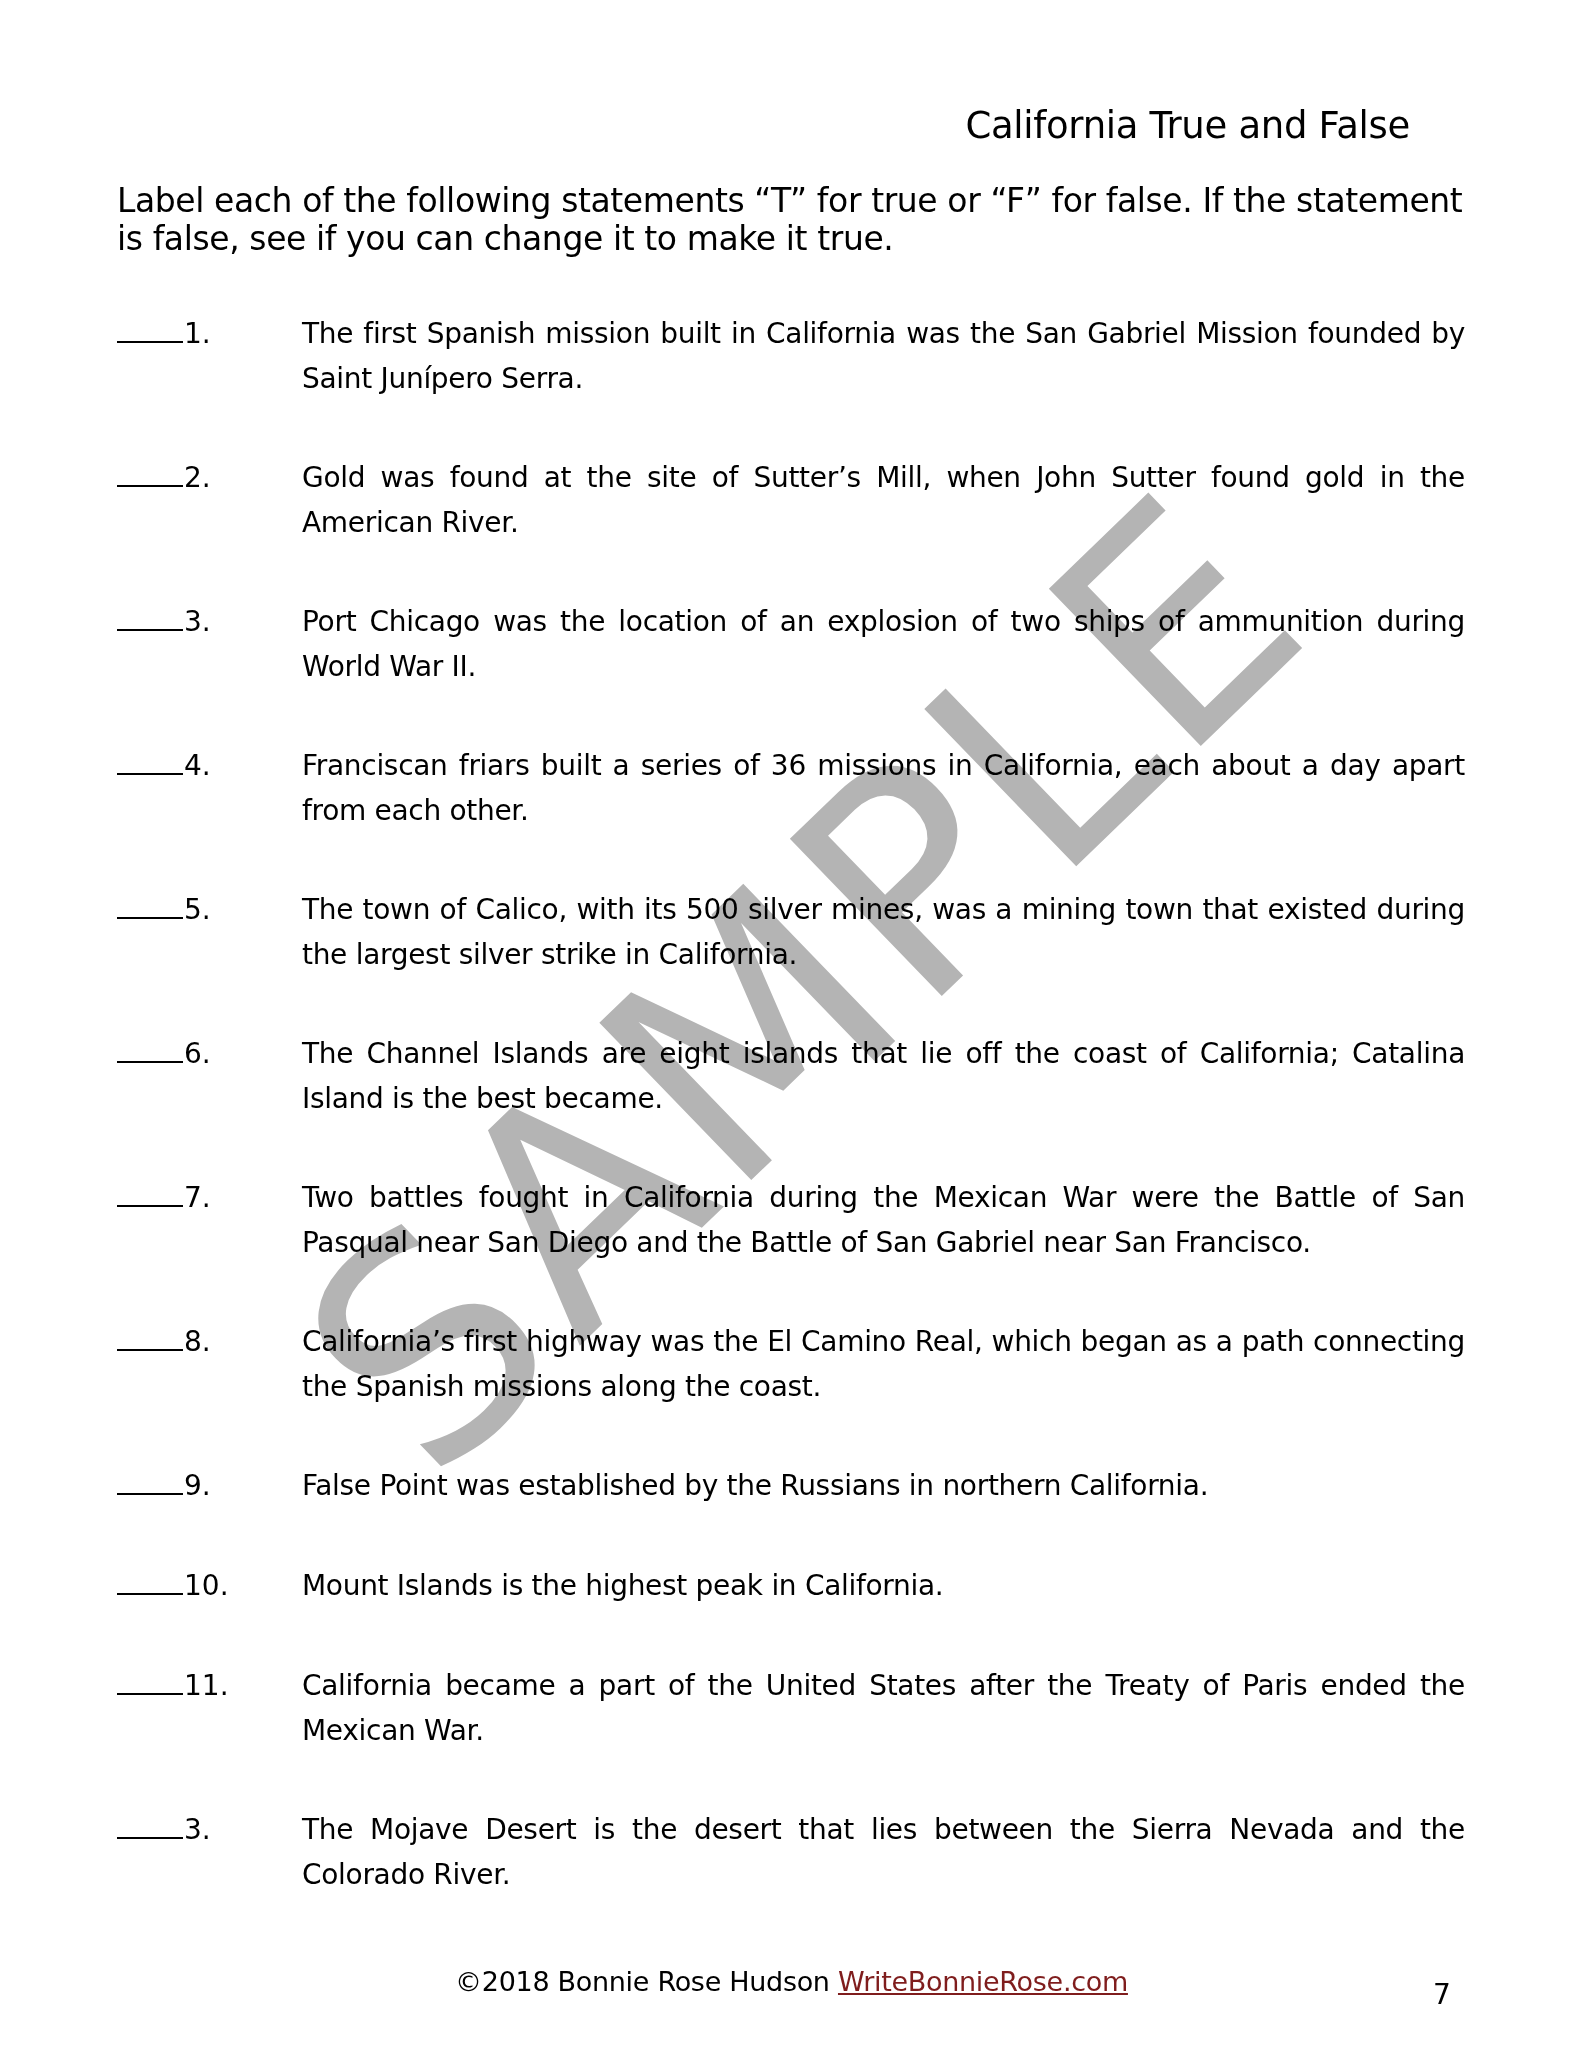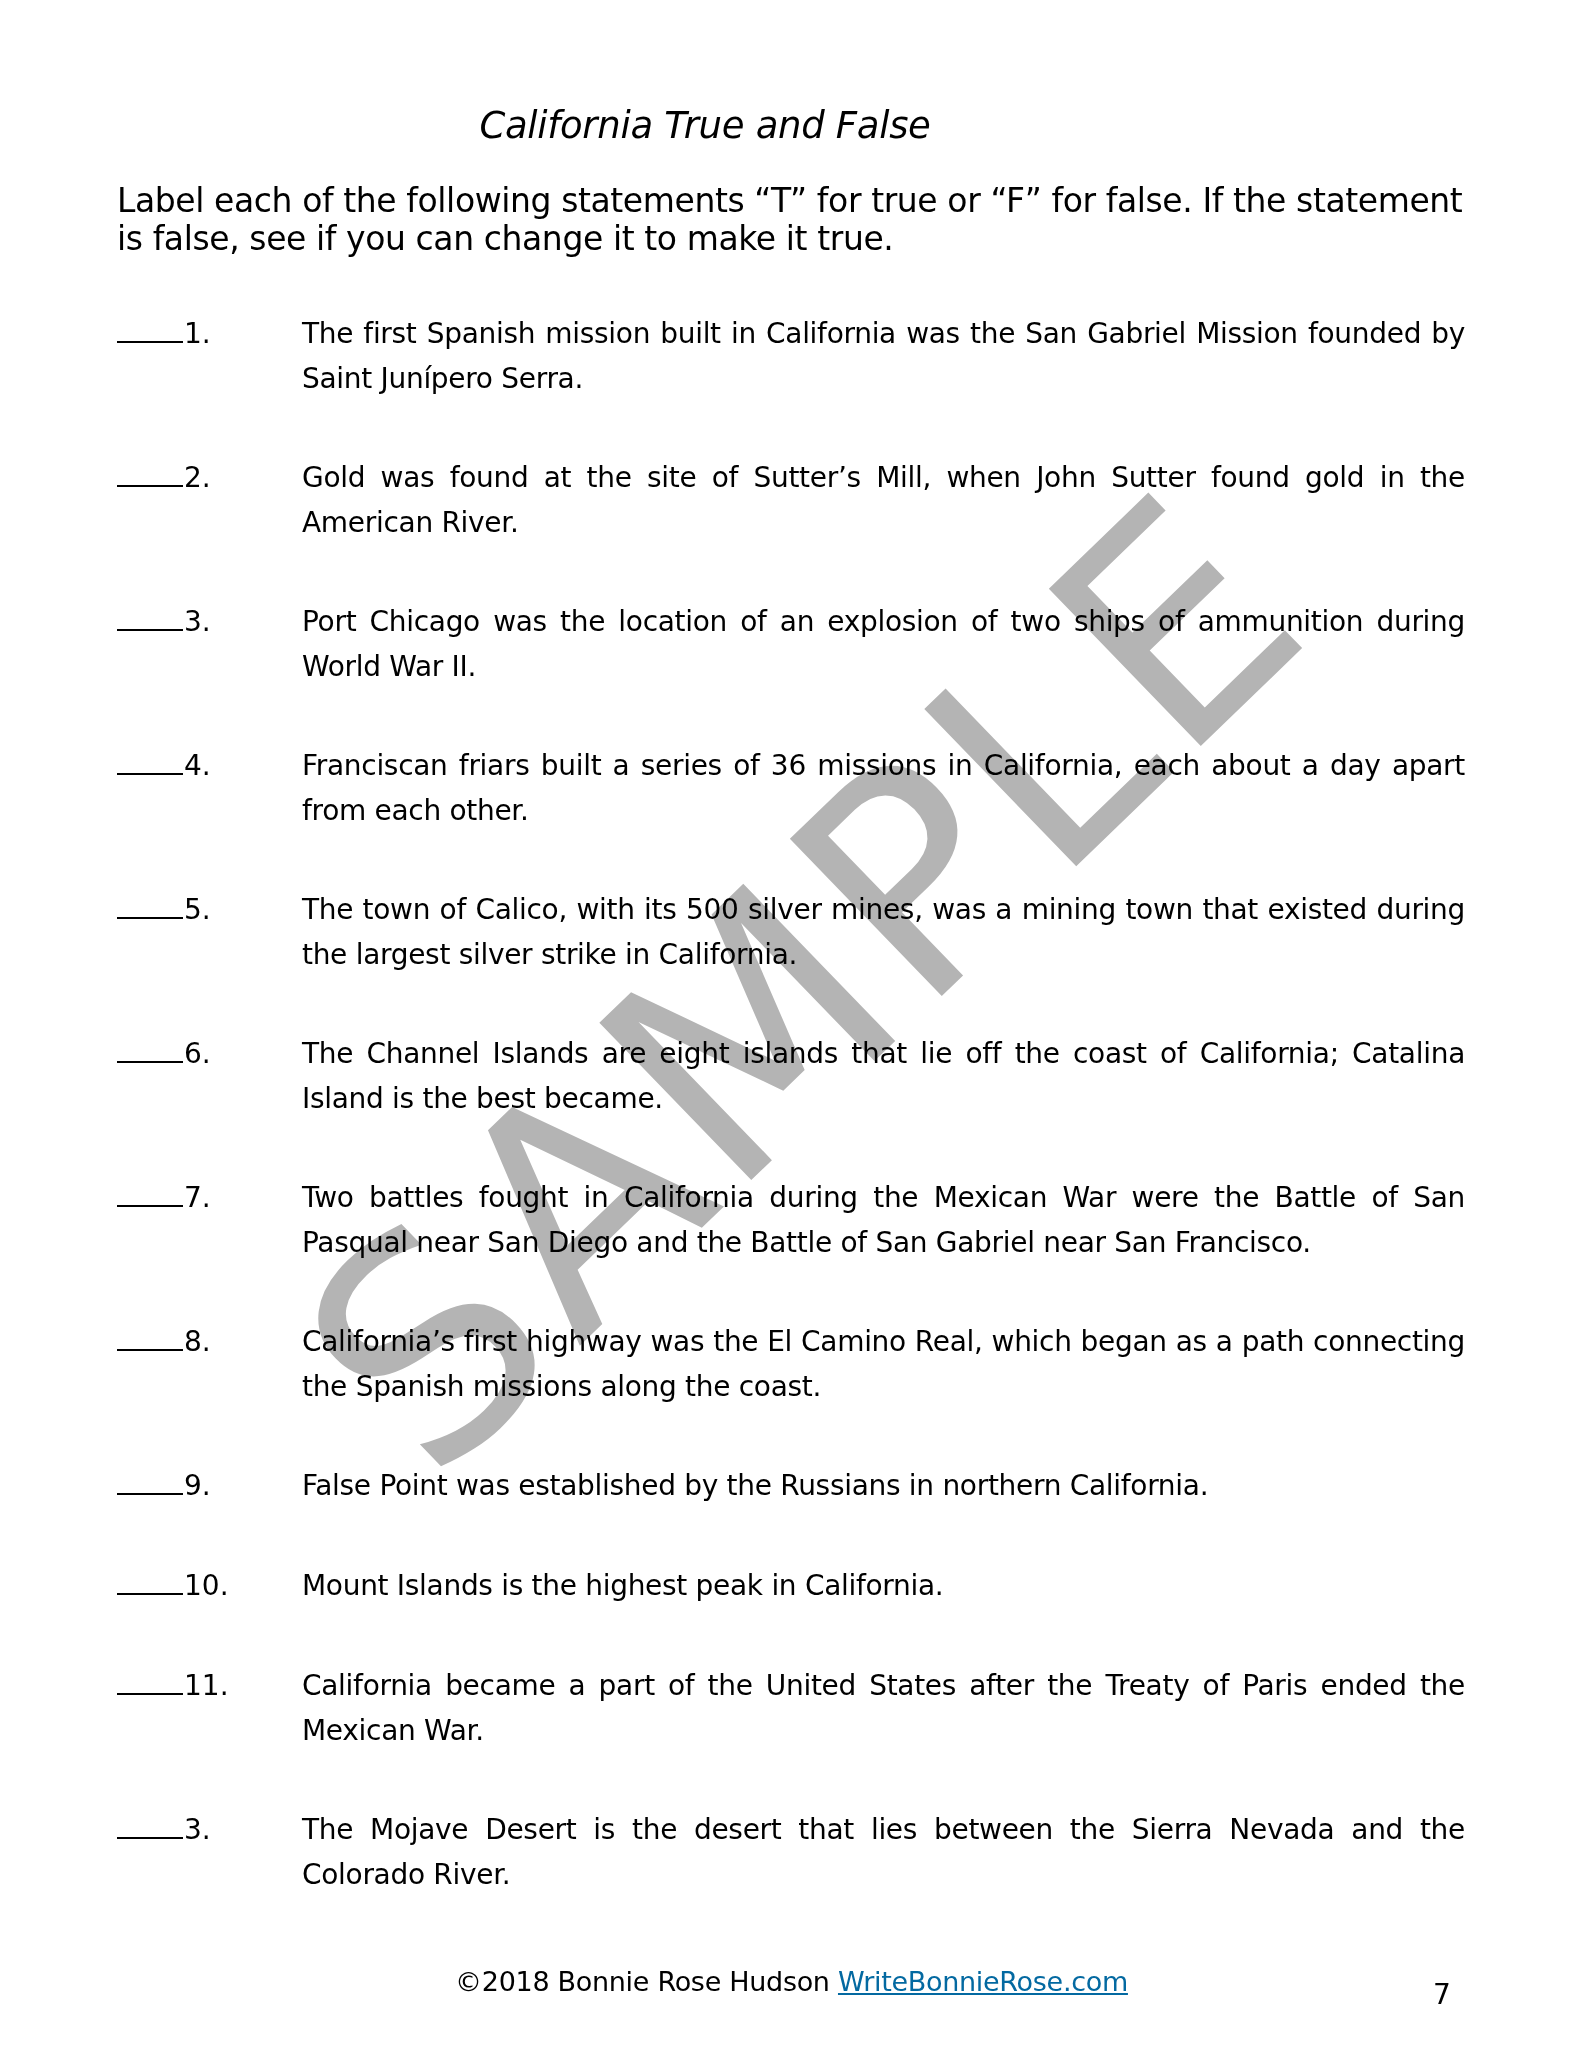--- a/index.html
+++ b/index.html
@@ -6,34 +6,34 @@
   body { width:1583px; height:2048px; position:relative; overflow:hidden;
          font-family:"DejaVu Sans", sans-serif; color:#000; }
   .watermark { position:absolute; left:805px; top:985px; z-index:0;
                transform:translate(-50%,-50%) rotate(-44deg);
                font-family:"DejaVu Sans", sans-serif; font-weight:200;
                font-size:300px; letter-spacing:6px; color:transparent;
                -webkit-text-stroke:0; white-space:nowrap; line-height:1; }
   .watermark span { color:#b4b4b4; font-weight:normal;
                     -webkit-text-stroke:0px; }
   .content { position:absolute; left:0; top:0; width:1583px; z-index:1; }
-  .title { position:absolute; top:104px; left:0; width:1410px; text-align:center;
-           font-size:37px; letter-spacing:-0.3px;font-style:italic; }
+  .title { position:absolute; top:104px; left:0; width:1410px; text-align:right;
+           font-size:37px; letter-spacing:-0.3px; }
   .intro { position:absolute; top:182px; left:117px; width:1350px;
            font-size:33px; line-height:38px; letter-spacing:-0.4px; }
   .item { position:absolute; left:117px; width:1350px; font-size:28px;
           line-height:45px; }
   .item .num { position:absolute; left:0; top:0; white-space:nowrap; }
   .item .num .blank { display:inline-block; width:66px; border-bottom:2px solid #000;
                       height:30px; vertical-align:baseline; margin-right:1px; }
   .item .text { position:absolute; left:185px; width:1163px; text-align:justify;
                 letter-spacing:-0.3px; }
   .footer { position:absolute; top:1966px; left:0; width:1583px; text-align:center;
             font-size:27px; letter-spacing:-0.3px; }
-  .footer a { color:#0369a1; text-decoration:underline; }
+  .footer a { color:#7f1d1d; text-decoration:underline; }
   .pagenum { position:absolute; top:1978px; left:1433px; font-size:28px; }
 </style>
 </head>
 <body>
 
 <div class="watermark"><span>SAMPLE</span></div>
 
 <div class="content">
   <div class="title">California True and False</div>
   <div class="intro">Label each of the following statements “T” for true or “F” for false. If the statement is false, see if you can change it to make it true.</div>

